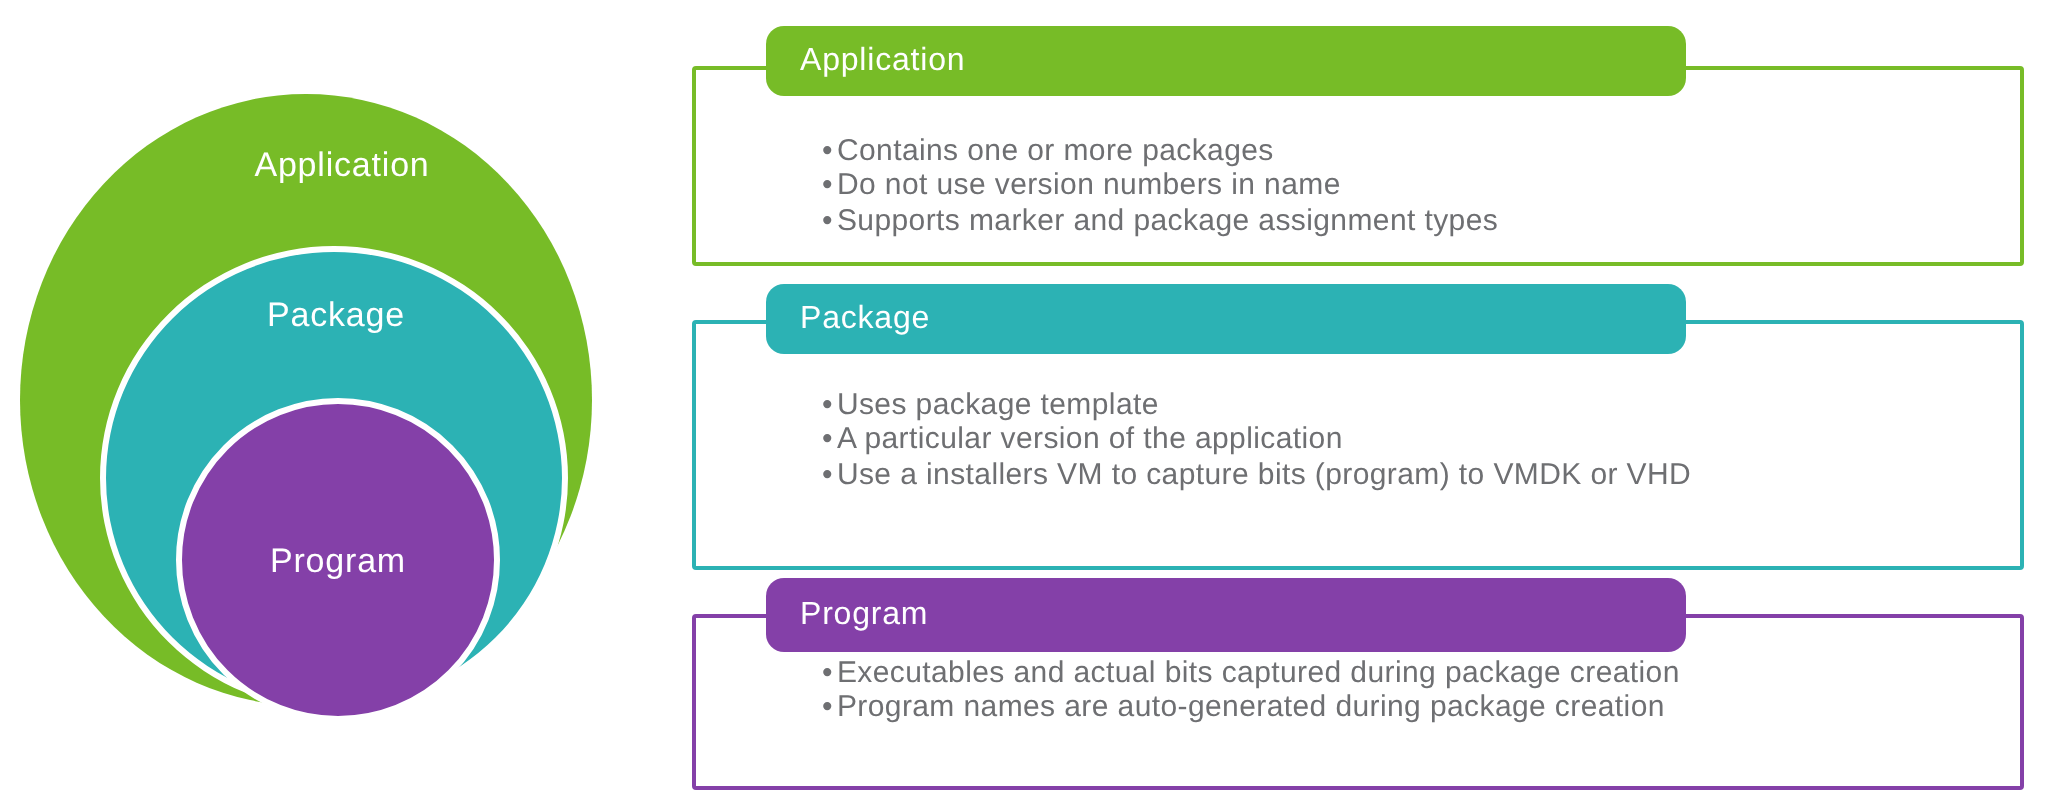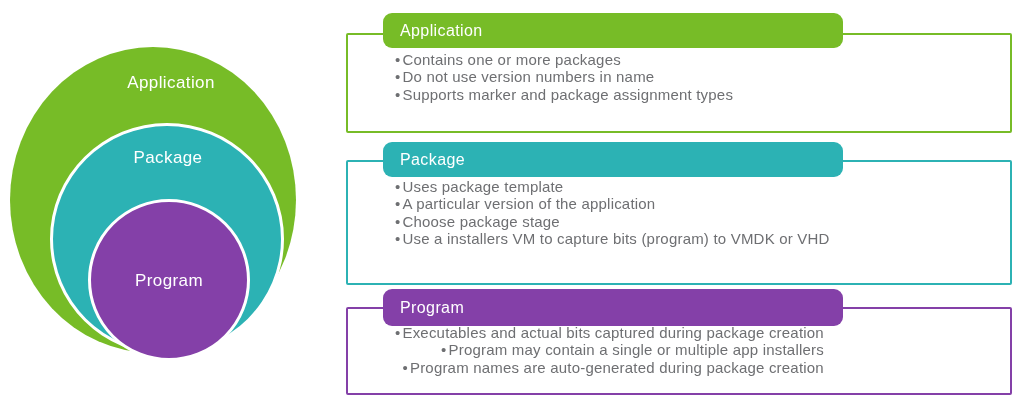--- a/index.html
+++ b/index.html
@@ -27,34 +27,34 @@
     position:absolute;left:346px;width:666px;box-sizing:border-box;
     border:2px solid var(--accent);border-radius:2px;background:#ffffff;z-index:1;
   }
   .header-tab{
     position:absolute;left:383px;width:460px;height:35px;box-sizing:border-box;
     background:var(--accent);border-radius:9px;z-index:2;
     display:flex;align-items:center;padding-left:17px;
     color:#ffffff;font-size:16px;letter-spacing:.4px;
   }
   .bullets{
-    position:absolute;left:395px;margin:0;padding:0;list-style:none;z-index:2;
+    position:absolute;left:395px;margin:16px;padding:0;list-style:none;z-index:2;
     color:#6e6f72;font-size:15px;line-height:17.4px;letter-spacing:.2px;
   }
   .bullets li{white-space:nowrap;}
   .marker{margin-right:2px;}
   .s1 .box-outline{top:33px;height:100px;}
   .s1 .header-tab{top:13px;}
   .s1 .bullets{top:51px;}
   .s2 .box-outline{top:160px;height:125px;}
   .s2 .header-tab{top:142px;}
   .s2 .bullets{top:178px;}
   .s3 .box-outline{top:307px;height:88px;}
   .s3 .header-tab{top:289px;height:37px;}
-  .s3 .bullets{top:324px;text-align:right;}
+  .s3 .bullets{top:312px;}
   .canvas{--green:#77bc27;--teal:#2cb2b4;--purple:#8440a8;}
 </style>
 </head>
 <body>
 
 <div class="canvas">
 
   <div>
     <div class="circle c-app"></div>
     <div class="circle c-pkg"></div>
@@ -77,30 +77,28 @@
   </section>
 
   <section class="info s2 sec-pkg">
     <div class="box-outline"></div>
     <div class="header-tab">
       <span>Package</span>
     </div>
     <ul class="bullets">
       <li><span class="marker">•</span><span>Uses package template</span></li>
       <li><span class="marker">•</span><span>A particular version of the application</span></li>
-      <li><span class="marker">•</span><span>Choose package stage</span></li>
       <li><span class="marker">•</span><span>Use a installers VM to capture bits (program) to VMDK or VHD</span></li>
     </ul>
   </section>
 
   <section class="info s3 sec-prog">
     <div class="box-outline"></div>
     <div class="header-tab">
       <span>Program</span>
     </div>
     <ul class="bullets">
       <li><span class="marker">•</span><span>Executables and actual bits captured during package creation</span></li>
-      <li><span class="marker">•</span><span>Program may contain a single or multiple app installers</span></li>
       <li><span class="marker">•</span><span>Program names are auto-generated during package creation</span></li>
     </ul>
   </section>
 
 </div>
 
 </body></html>

